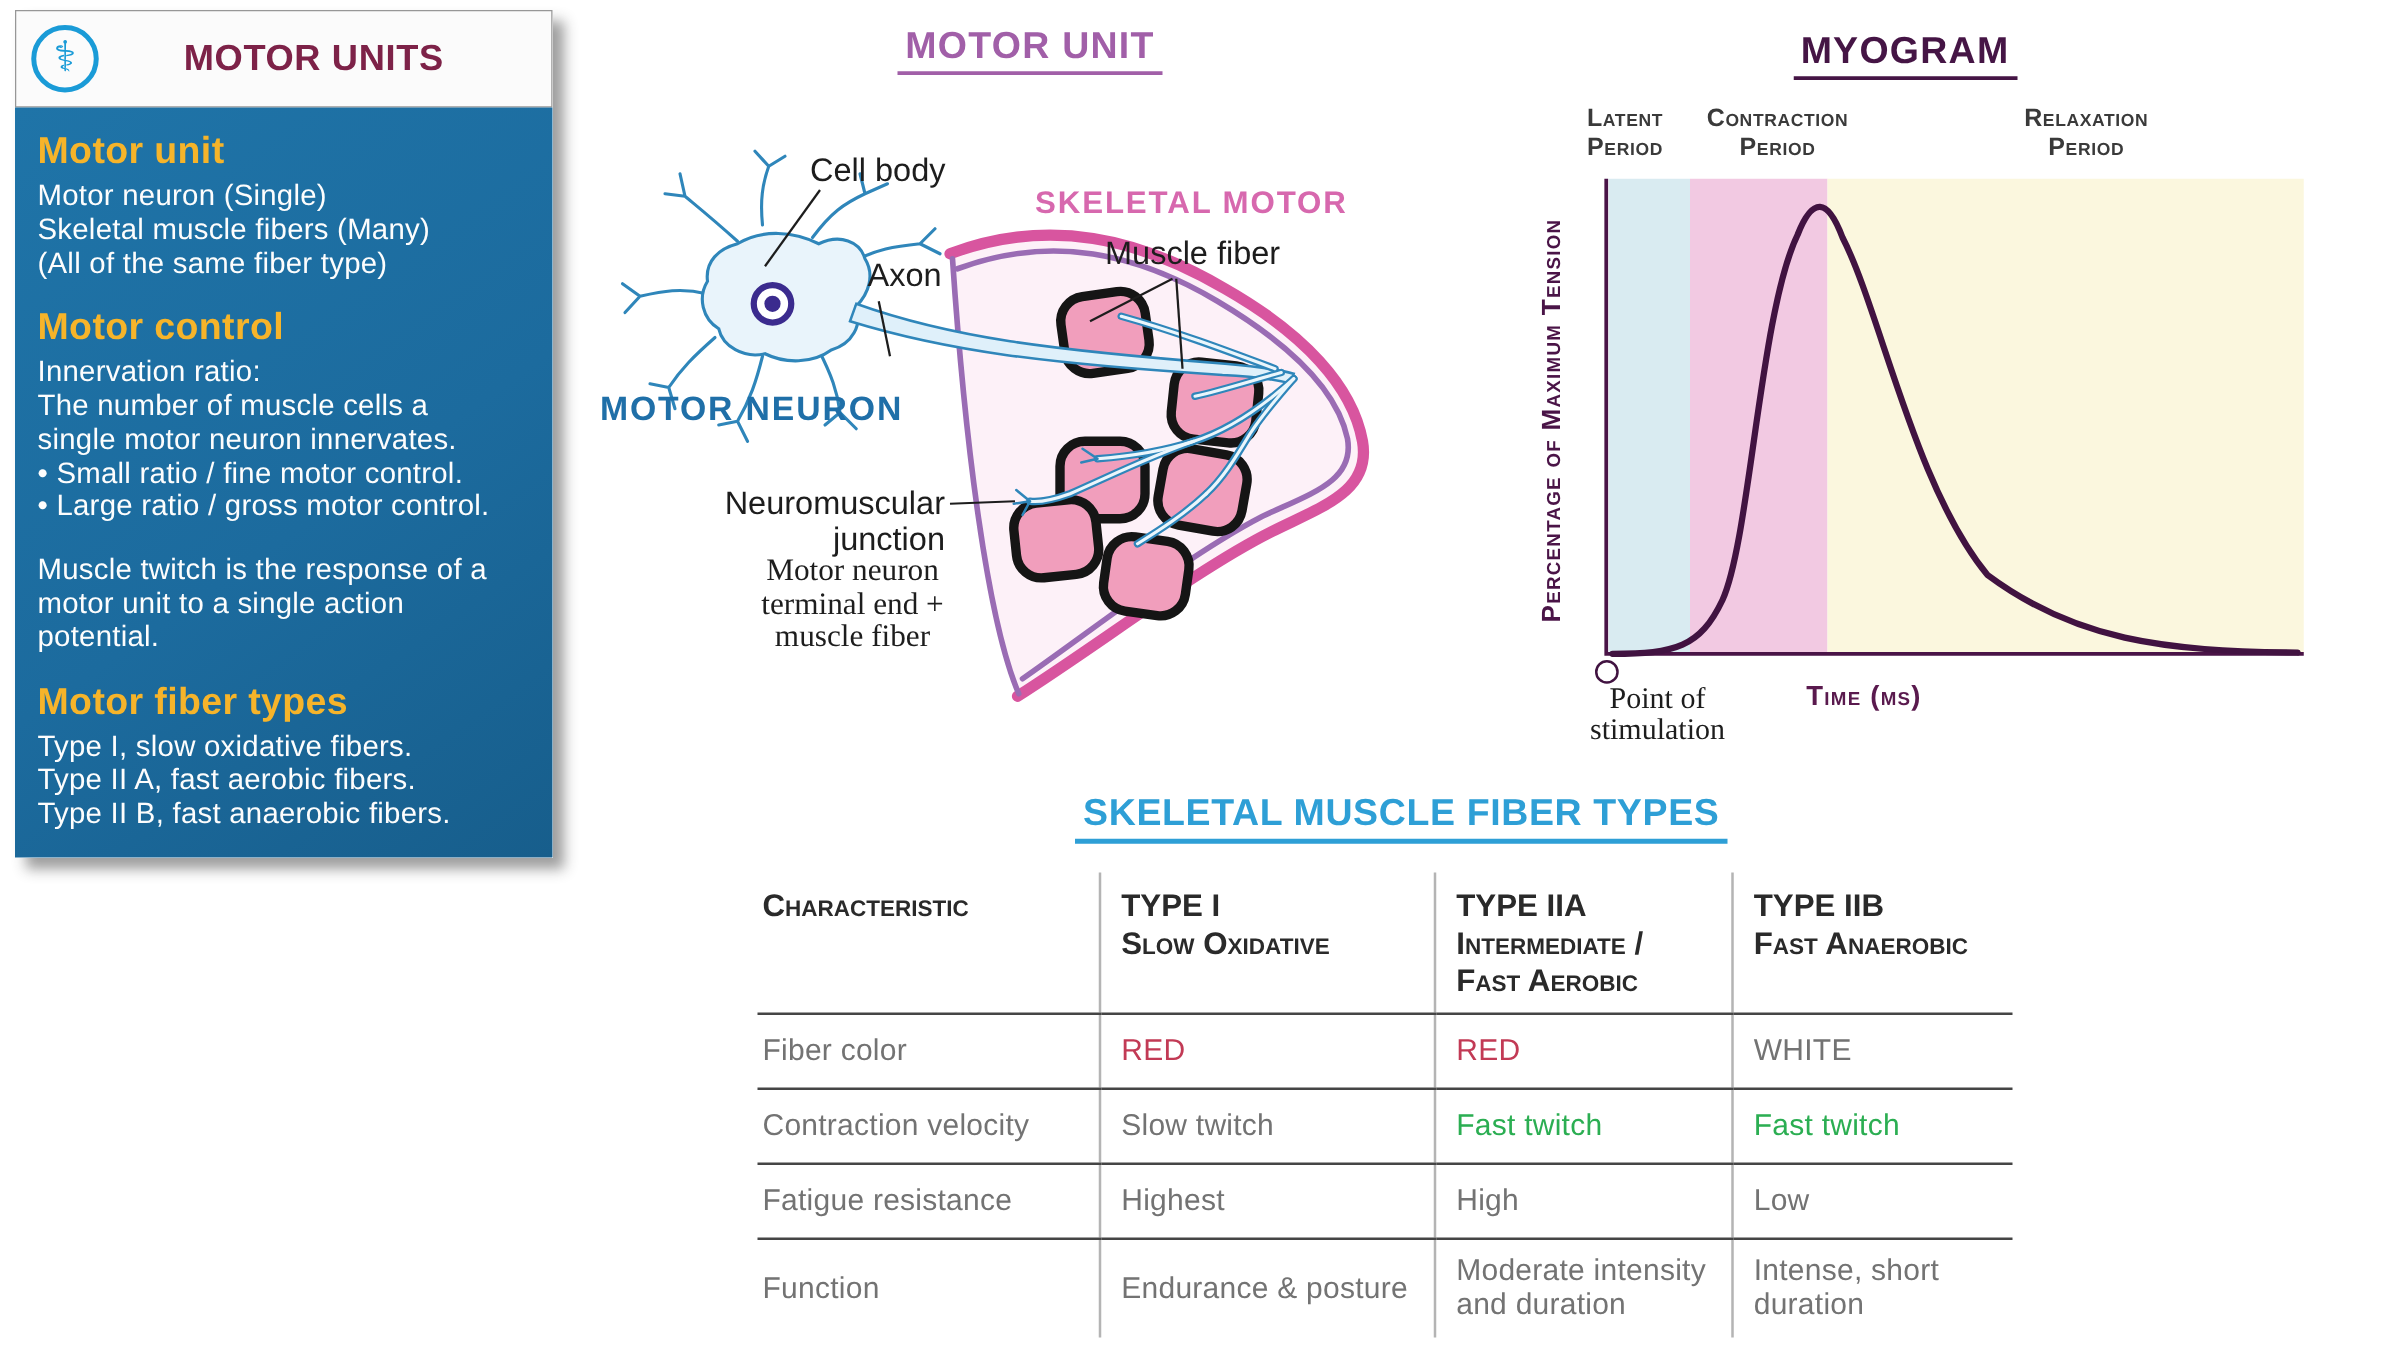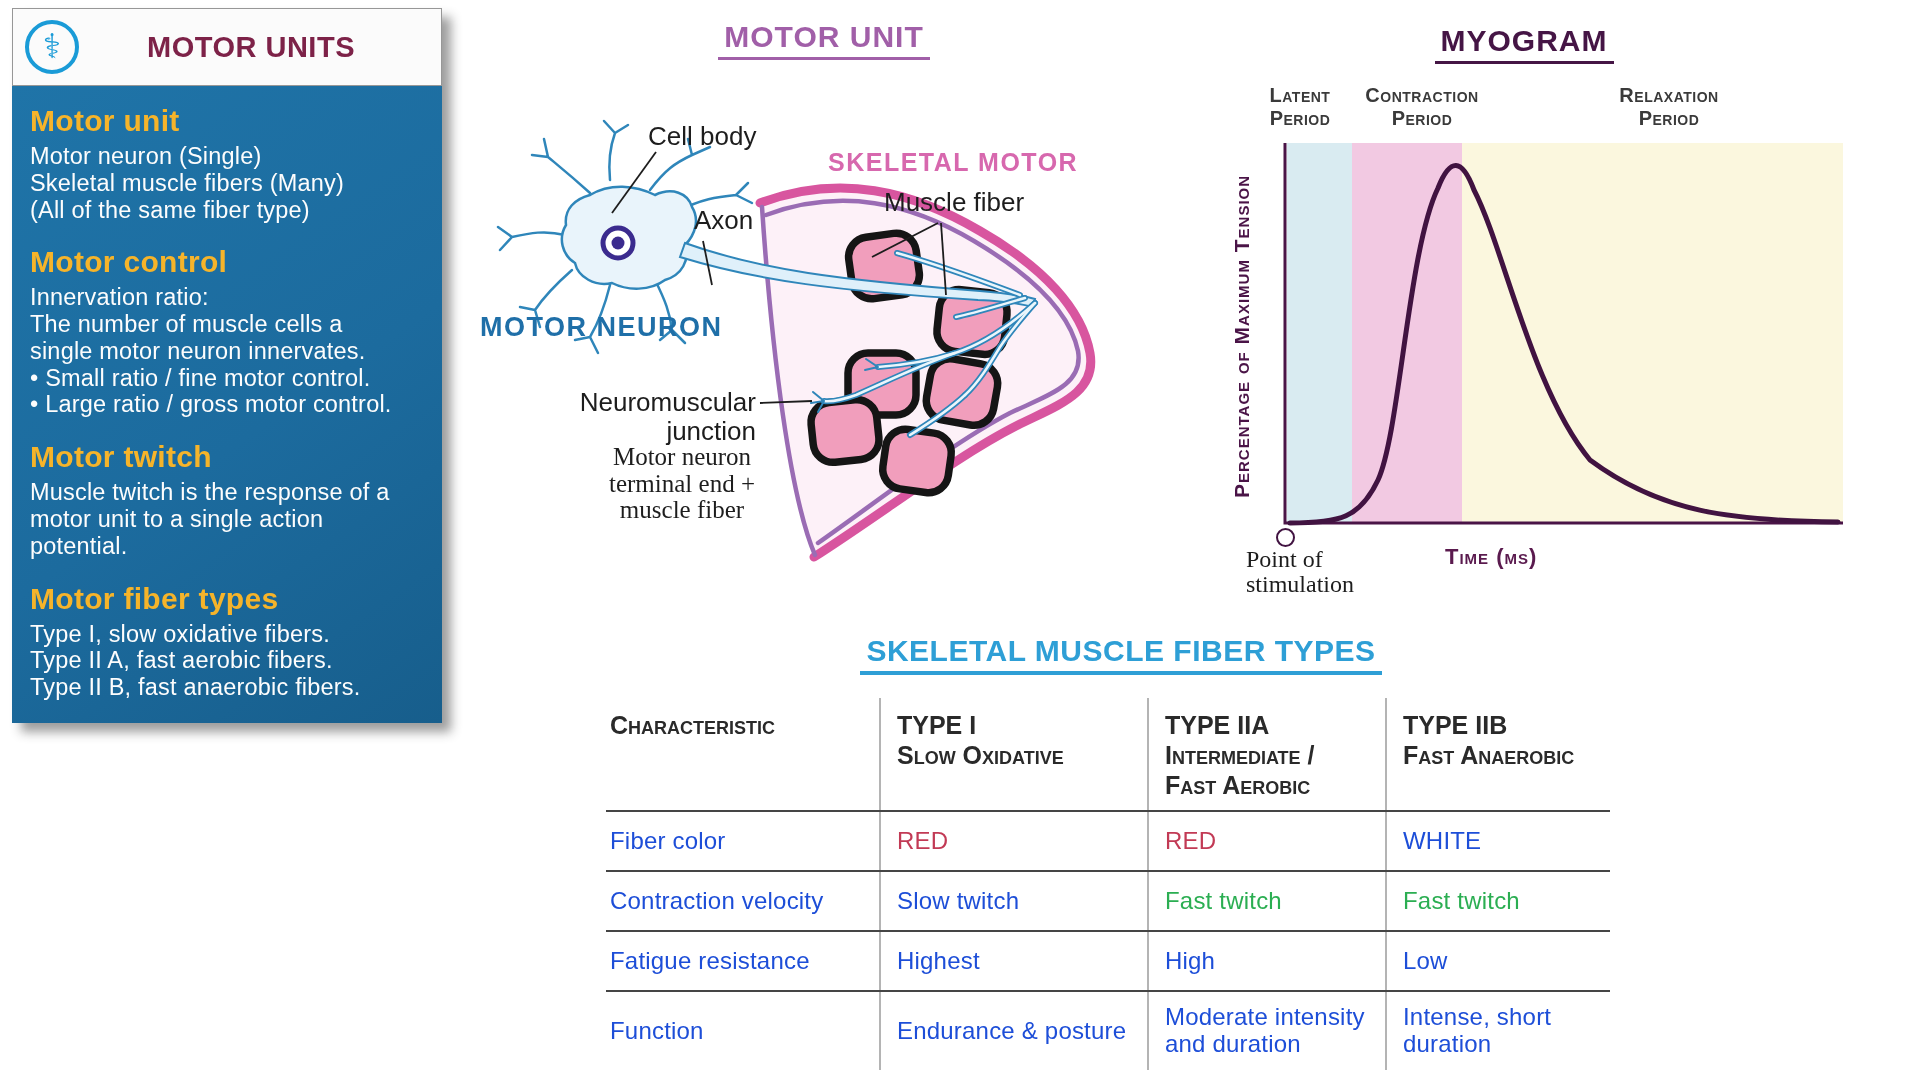--- a/index.html
+++ b/index.html
@@ -47,39 +47,39 @@
   .pl-contraction{left:107px;}
   .pl-relaxation{left:354px;}
   .myo-svg{position:absolute;left:30px;top:120px;width:600px;height:392px;}
   .myo-ylabel{position:absolute;left:0px;top:120px;height:392px;width:34px;writing-mode:vertical-rl;
               transform:rotate(180deg);text-align:center;font-size:21px;font-weight:600;color:#4a1447;
               font-variant:small-caps;letter-spacing:1px;}
   .myo-xlabel{position:absolute;left:215px;top:524px;width:160px;text-align:left;font-size:22px;
               font-weight:700;color:#5a1a4e;font-variant:small-caps;letter-spacing:1px;}
   .origin-dot{position:absolute;left:46px;top:508px;width:15px;height:15px;border:2.5px solid #411341;
               border-radius:50%;background:#fff;}
-  .stim-label{position:absolute;left:16px;top:527px;width:160px;
+  .stim-label{position:absolute;left:16px;top:527px;width:160px;text-align:center;
               font-family:"Liberation Serif",serif;font-size:24px;line-height:1.03;color:#1d1d1d;white-space:pre-line;}
 
   
   .fiber-section{position:absolute;left:500px;top:634px;width:1210px;height:446px;}
   .ft-title{left:0;top:0;width:1210px;font-size:30px;color:#2e9fd6;letter-spacing:.5px;}
   .ft-title span{border-bottom:4px solid #2e9fd6;padding-bottom:3px;margin-left:32px;}
   .fiber-table{position:absolute;left:106px;top:64px;width:1004px;border-collapse:collapse;table-layout:fixed;}
   .fiber-table th{font-size:25px;font-weight:600;font-variant:small-caps;text-align:left;vertical-align:top;
                   padding:12px 8px 10px 16px;white-space:pre-line;line-height:1.2;color:#2a2a2a;
                   border-bottom:2px solid #454545;height:72px;}
   .fiber-table th:first-child{padding-left:4px;}
   .fiber-table th + th, .fiber-table td + td{border-left:2px solid #b4b4b4;}
   .fiber-table td{font-size:24px;vertical-align:middle;padding:6px 8px 6px 16px;white-space:pre-line;
                   line-height:1.12;border-bottom:2px solid #454545;height:46px;letter-spacing:.2px;}
   .fiber-table td:first-child{padding-left:4px;}
   .fiber-table tr.tall td{height:66px;}
   .fiber-table tbody tr:last-child td{border-bottom:none;}
-  .c-dark{color:#1d4ed8;margin-left:36px;}
+  .c-dark{color:#737373;margin-left:36px;}
   .c-red{color:#c23a55;}
   .c-green{color:#2bae52;}
 </style>
 </head>
 <body>
 
 <div class="canvas">
 
   <aside class="sidebar">
     <div class="sb-header">
@@ -92,21 +92,20 @@
       <h2>Motor unit</h2>
       <p>Motor neuron (Single)
 Skeletal muscle fibers (Many)
 (All of the same fiber type)</p>
       <h2>Motor control</h2>
       <p>Innervation ratio:
 The number of muscle cells a
 single motor neuron innervates.
 •  Small ratio / fine motor control.
 •  Large ratio / gross motor control.</p>
-      <h2>Motor twitch</h2>
       <p>Muscle twitch is the response of a
 motor unit to a single action
 potential.</p>
       <h2>Motor fiber types</h2>
       <p>Type I, slow oxidative fibers.
 Type II A, fast aerobic fibers.
 Type II B, fast anaerobic fibers.</p>
     </div>
   </aside>
 

